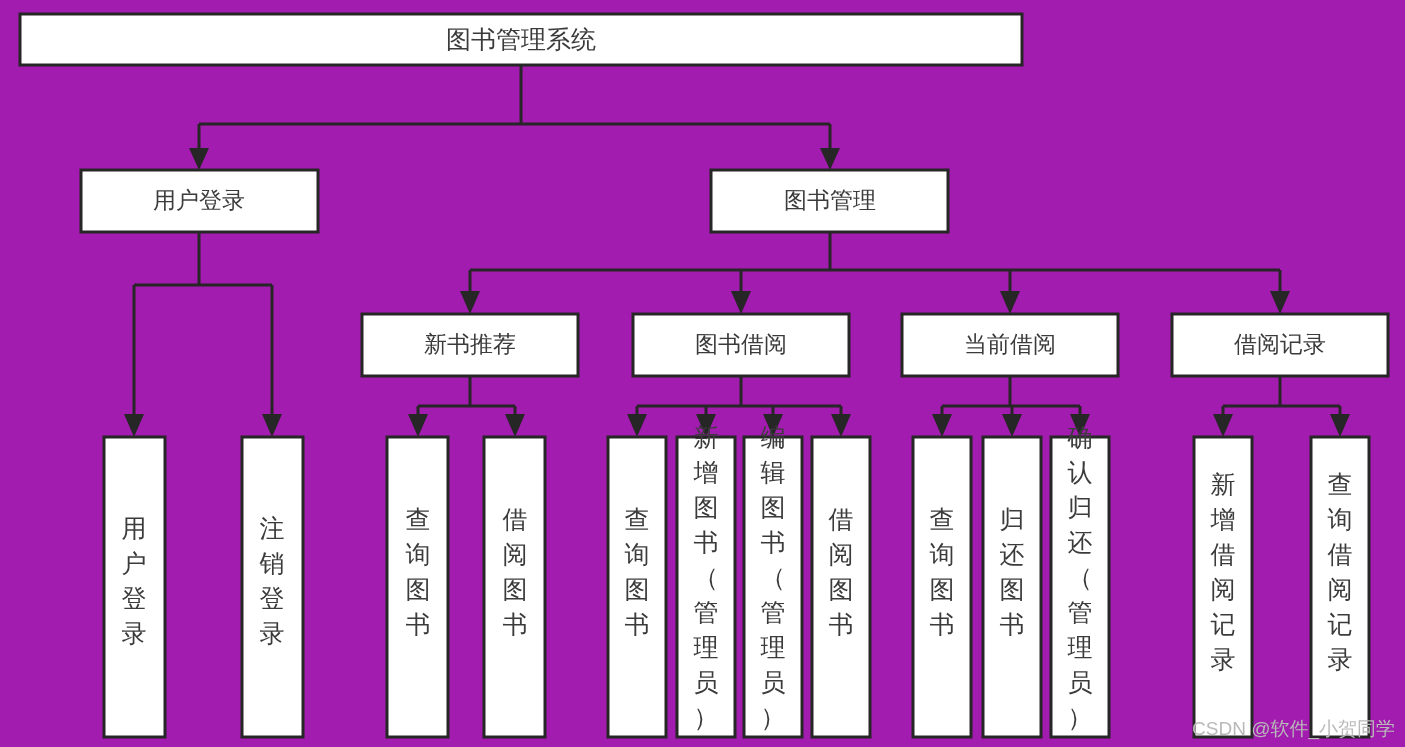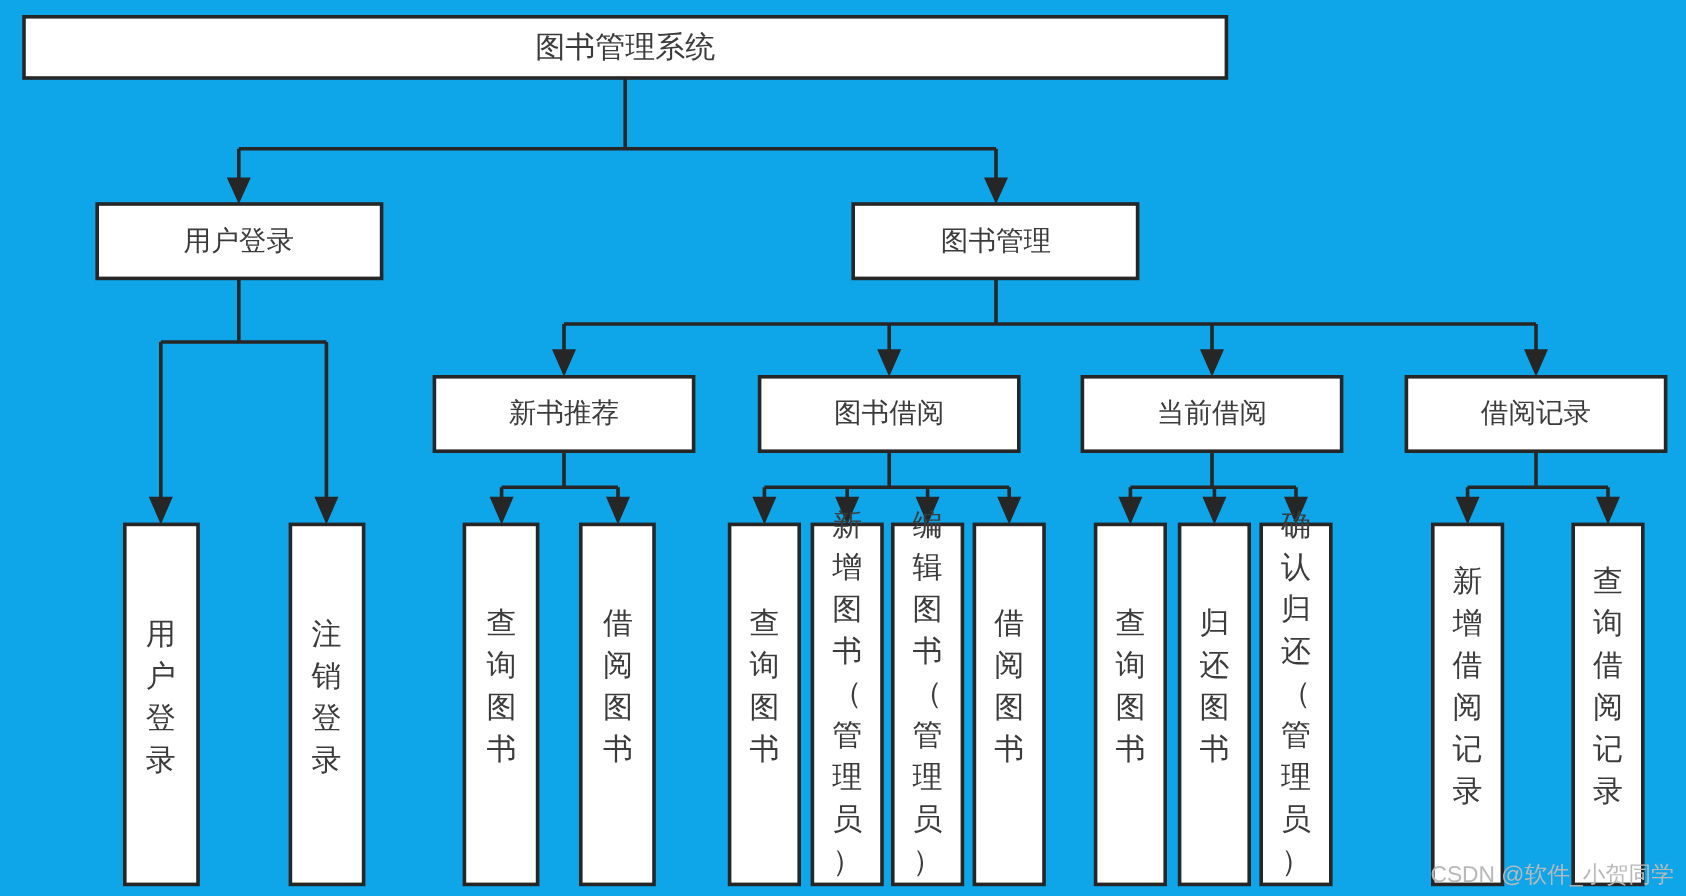--- a/index.html
+++ b/index.html
@@ -7,21 +7,21 @@
     padding: 0;
     background: #ffffff;
   }
   body {
     font-family: "Liberation Sans", "DejaVu Sans", sans-serif;
   }
   #canvas-wrap {
     position: relative;
     width: 1405px;
     height: 747px;
-    background: #0ea5e9;
+    background: #a21caf;
     overflow: hidden;
     text-align: right;
   }
   svg#diagram {
     position: absolute;
     left: 0;
     top: 0;
     width: 1405px;
     height: 747px;
     display: block;

